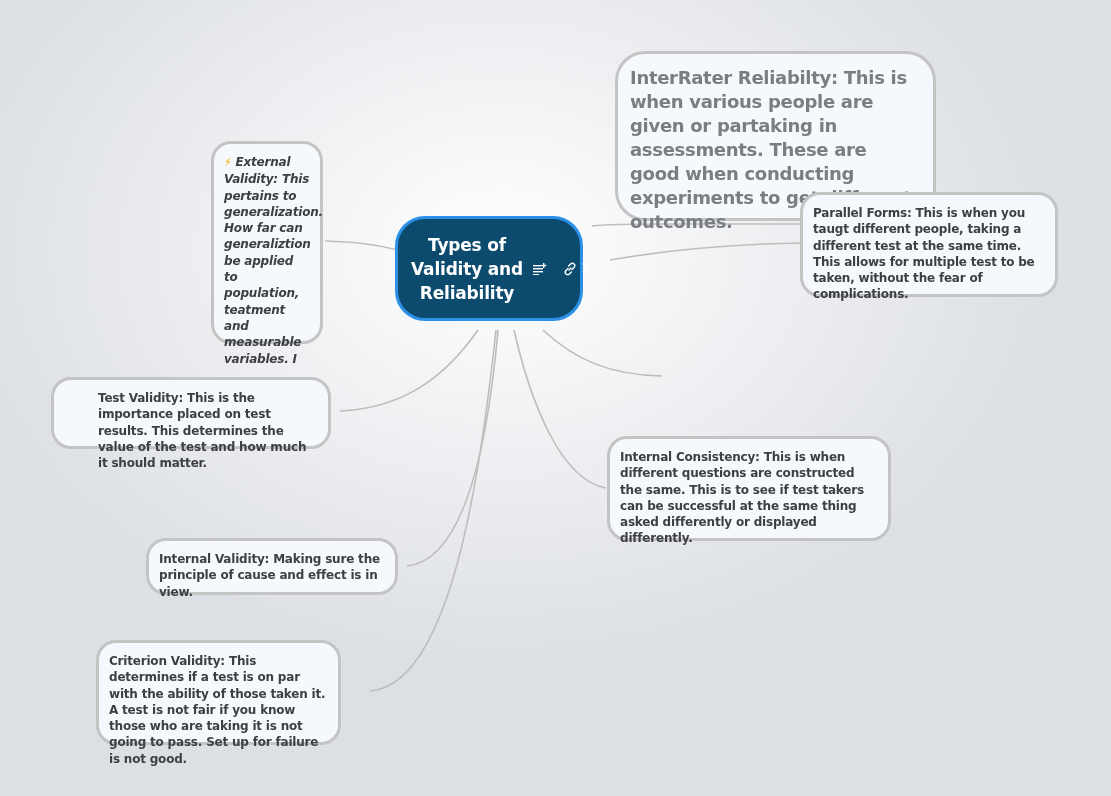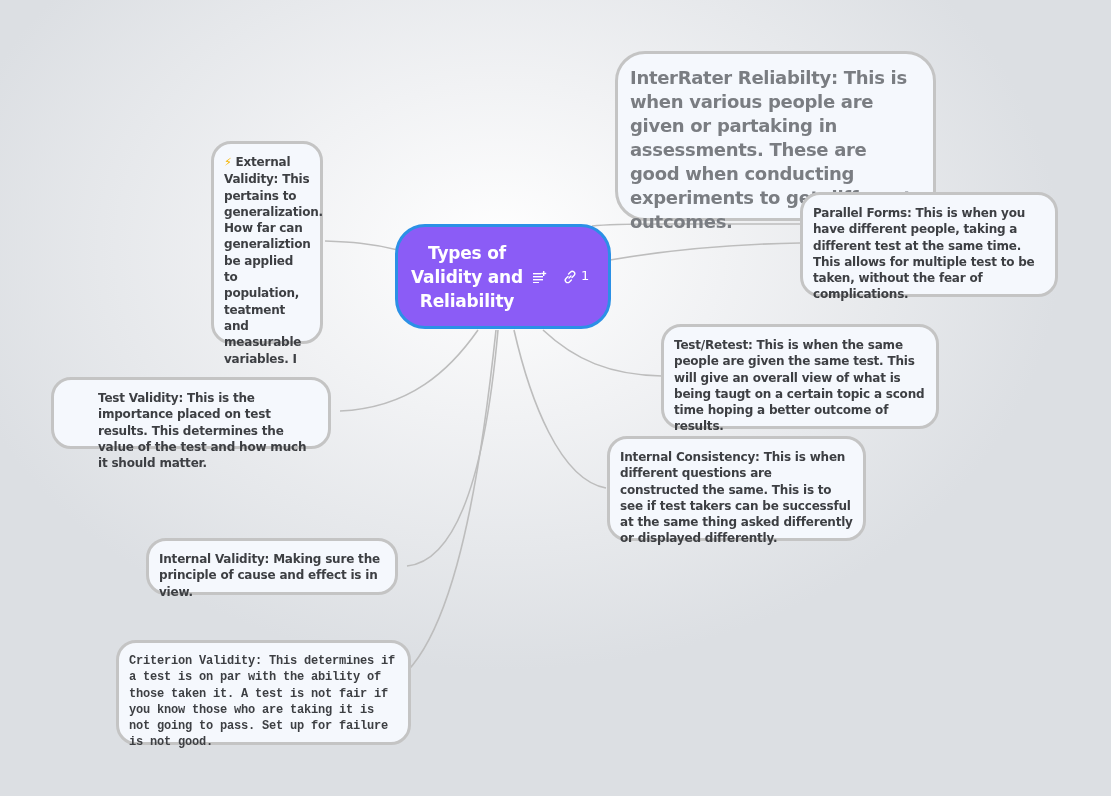--- a/index.html
+++ b/index.html
@@ -48,23 +48,23 @@
       font-size: 18px;
       line-height: 24px;
       color: #7a7d82;
       border-radius: 30px;
       padding: 12px 12px;
       letter-spacing: -0.3px;
     }
     .root {
       position: absolute;
       box-sizing: border-box;
-      left: 395px; top: 224px;
-      width: 216px; height: 105px;
-      background: #8b5cf6;
+      left: 395px; top: 216px;
+      width: 188px; height: 105px;
+      background: #0c4a6e;
       border: 3px solid #2b90e6;
       border-radius: 30px;
       color: #ffffff;
       cursor: pointer;
     }
     .root .title {
       position: absolute;
       left: 10px; top: 14px;
       width: 118px;
       text-align: center;
@@ -129,46 +129,43 @@
       <rect x="8.2" y="1.8" width="5" height="1.4" fill="#fff"></rect>
     </svg>
     <svg class="link-icon" viewBox="0 0 14 14">
       <path d="M6,8 L8,6" stroke="#fff" stroke-width="1.4" fill="none" stroke-linecap="round"></path>
       <path d="M5,6.5 L3,8.5 a2.4,2.4 0 0 0 3.4,3.4 L8.4,10" stroke="#fff" stroke-width="1.4" fill="none" stroke-linecap="round"></path>
       <path d="M9,7.5 L11,5.5 a2.4,2.4 0 0 0 -3.4,-3.4 L5.6,4" stroke="#fff" stroke-width="1.4" fill="none" stroke-linecap="round"></path>
     </svg>
     <span class="link-count">1</span>
   </div>
 
-  <div class="node" style="left:211px; top:141px; width:112px; height:203px;">
+  <div class="node" style="left:211px; top:141px; width:112px; height:203px;font-style:italic;">
     <span class="bolt">⚡</span>
     <span>External Validity: This pertains to generalization. How far can generaliztion be applied to population, teatment and measurable variables. I</span>
   </div>
 
   <div class="node" style="left:51px; top:377px; width:280px; height:72px;padding-left:44px;">
     <span>Test Validity: This is the importance placed on test results. This determines the value of the test and how much it should matter.</span>
   </div>
 
   <div class="node" style="left:146px; top:538px; width:252px; height:57px;">
     <span>Internal Validity: Making sure the principle of cause and effect is in view.</span>
   </div>
 
-  <div class="node" style="left:116px; top:640px; width:295px; height:105px;font-family:Liberation Mono, monospace;">
+  <div class="node" style="left:96px; top:640px; width:245px; height:105px;">
     <span>Criterion Validity: This determines if a test is on par with the ability of those taken it. A test is not fair if you know those who are taking it is not going to pass. Set up for failure is not good.</span>
   </div>
 
   <div class="node large" style="left:615px; top:51px; width:321px; height:170px;">
     <span>InterRater Reliabilty: This is when various people are given or partaking in assessments. These are good when conducting experiments to get different outcomes.</span>
   </div>
 
   <div class="node" style="left:800px; top:192px; width:258px; height:105px;">
-    <span>Parallel Forms: This is when you have different people, taking a different test at the same time. This allows for multiple test to be taken, without the fear of complications.</span>
+    <span>Parallel Forms: This is when you taugt different people, taking a different test at the same time. This allows for multiple test to be taken, without the fear of complications.</span>
   </div>
 
-  <div class="node" style="left:661px; top:324px; width:278px; height:105px;">
-    <span>Test/Retest: This is when the same people are given the same test. This will give an overall view of what is being taugt on a certain topic a scond time hoping a better outcome of results.</span>
-  </div>
 
-  <div class="node" style="left:607px; top:436px; width:259px; height:105px;">
+  <div class="node" style="left:607px; top:436px; width:284px; height:105px;">
     <span>Internal Consistency: This is when different questions are constructed the same. This is to see if test takers can be successful at the same thing asked differently or displayed differently.</span>
   </div>
 
 </div>
 
 </body></html>

